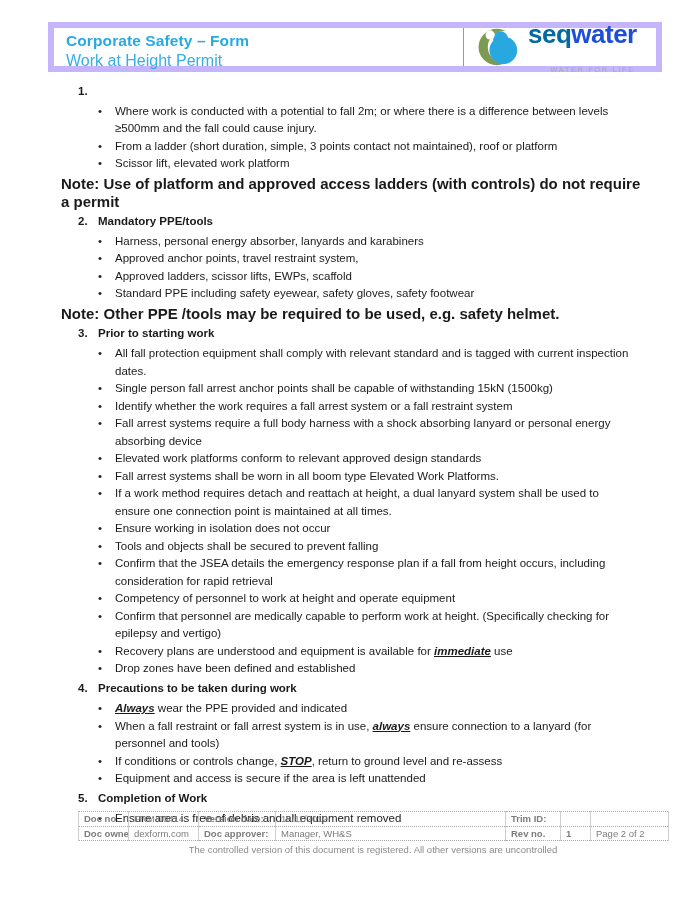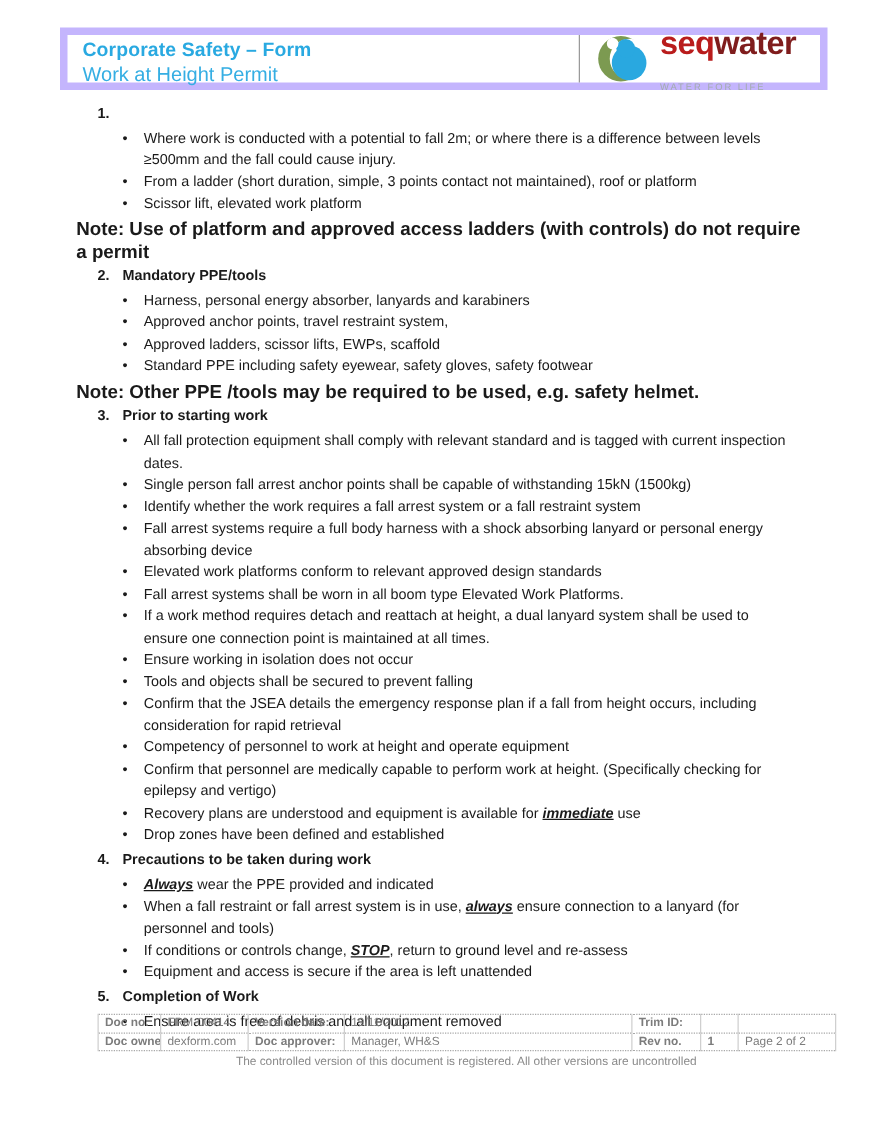--- a/index.html
+++ b/index.html
@@ -12,23 +12,23 @@
     position:absolute; left:48px; top:22px; width:614px; height:50px;
     border:6px solid #c4b5fd; display:flex; box-sizing:border-box;
   }
   .hdr-left { width:410px; box-sizing:border-box; border-right:1px solid #9a9a9a; padding:4px 0 0 12px; }
   .hdr-title { font-size:15.5px; font-weight:bold; color:#29a9e1; letter-spacing:0.1px; }
   .hdr-sub   { font-size:16px; color:#35aee3; margin-top:2px; }
   .hdr-right { flex:1; display:flex; align-items:center; padding-left:14px; }
   .logo-icon { width:44px; height:44px; flex:0 0 auto; }
   .brand { margin-left:6px; line-height:1; }
   .brand-line { font-size:26px; font-weight:bold; letter-spacing:-0.5px; }
-  .brand-seq   { color:#b91c1c; }
-  .brand-water { color:#7f1d1d; }
-  .brand-tag { font-size:7.5px; color:#a2abad; letter-spacing:1.6px; margin-top:19px; padding-right:2px; }
+  .brand-seq   { color:#0369a1; }
+  .brand-water { color:#1d4ed8; }
+  .brand-tag { font-size:7.5px; color:#a2abad; letter-spacing:1.6px; text-align:right; margin-top:19px; padding-right:2px; }
   
   .content { position:absolute; left:48px; top:80px; width:600px; }
   .sec-head { display:flex; font-weight:bold; font-size:11.5px; line-height:17.5px; margin:2.5px 0 2.5px 30px; }
   .sec-num { width:20px; flex:0 0 auto; }
   ul.bullets { list-style:none; margin:0; padding:0; }
   li.bullet {
     position:relative; padding-left:67px; padding-right:16px;
     font-size:11.5px; line-height:17.5px; margin:0 0;
   }
   li.bullet::before { content:"\2022"; position:absolute; left:50px; top:0; }

